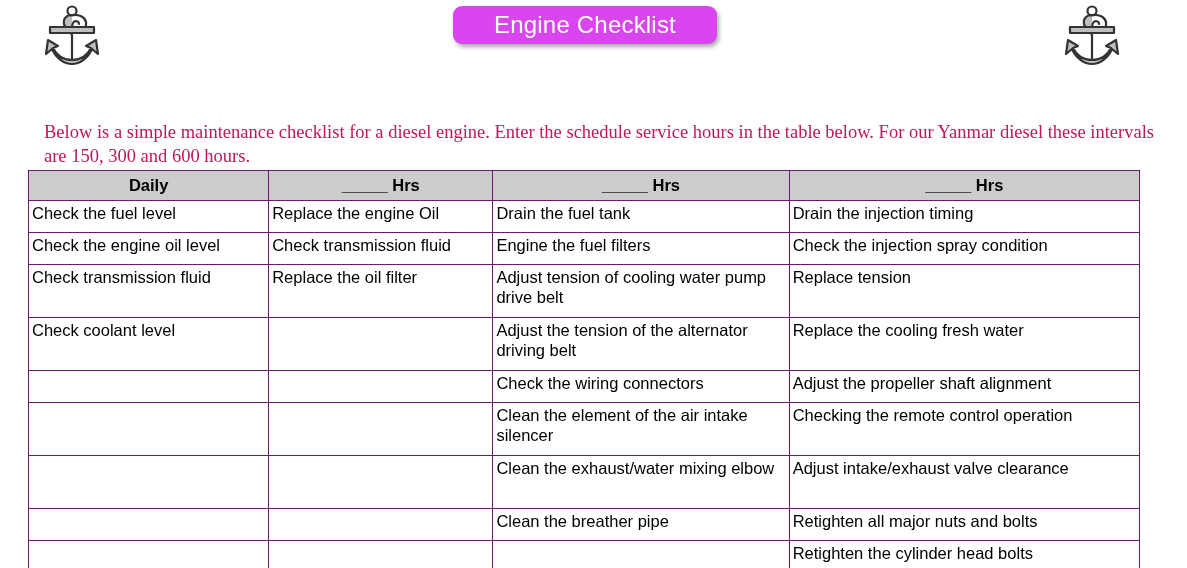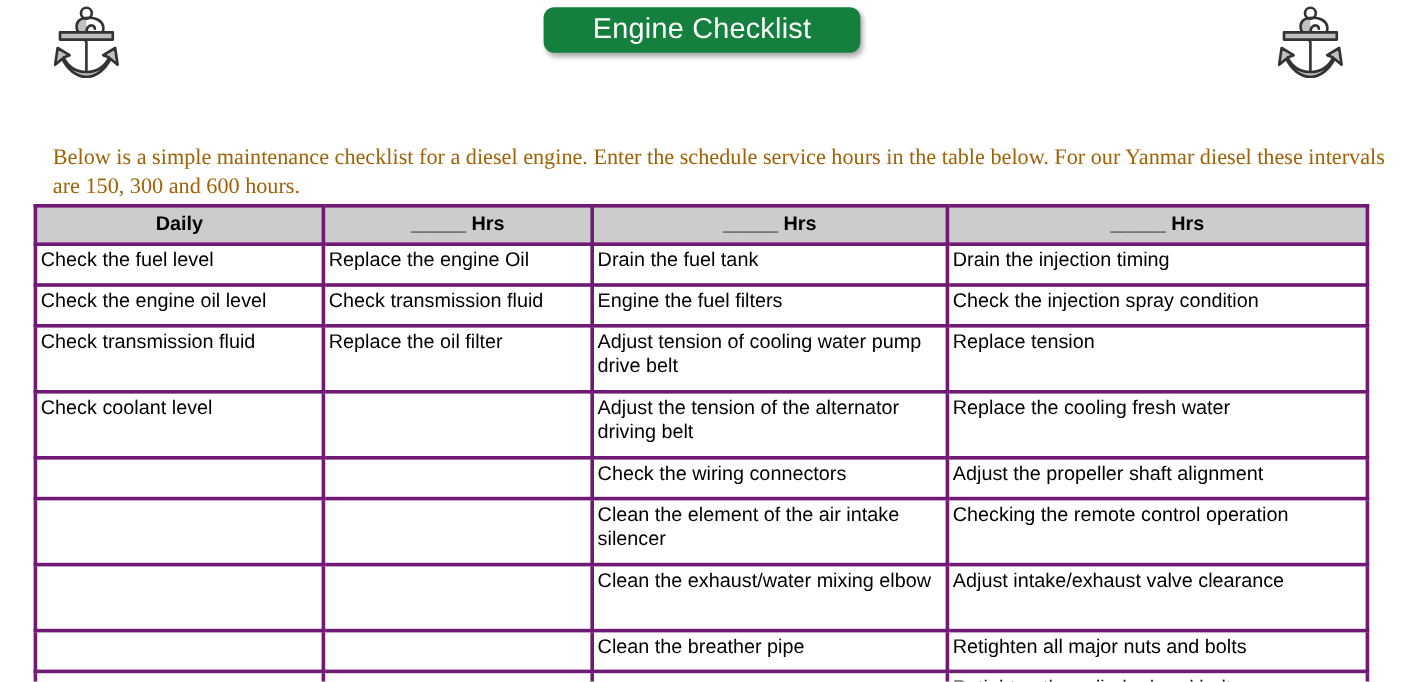--- a/index.html
+++ b/index.html
@@ -30,21 +30,21 @@
   .anchor.left  { left: 36px; }
   .anchor.right { left: 1056px; }
   .anchor svg { display: block; width: 100%; height: 100%; }
 
   .title-pill {
     position: absolute;
     left: 453px;
     top: 6px;
     width: 264px;
     height: 38px;
-    background: #15803d;
+    background: #d946ef;
     border-radius: 9px;
     box-shadow: 2px 3px 4px rgba(0,0,0,0.33);
     display: flex;
     align-items: center;
     justify-content: center;
   }
   .title-pill .title-text {
     color: #ffffff;
     font-size: 24px;
     line-height: 1;
@@ -54,38 +54,38 @@
 
   
   .intro {
     position: absolute;
     left: 44px;
     top: 101px;
     width: 1132px;
     font-family: "Liberation Serif", serif;
     font-size: 18.5px;
     line-height: 1.33;
-    color: #a16207;
+    color: #be185d;
   }
 
   
   .table-wrap {
     position: absolute;
     left: 28px;
     top: 170px;
     width: 1112px;
   }
   table.checklist {
     border-collapse: collapse;
     table-layout: fixed;
     width: 1112px;
   }
   table.checklist td,
   table.checklist th {
-    border: 3px solid #701a75;
+    border: 1px solid #701a75;
     vertical-align: top;
     padding: 3px 4px 4px 3px;
     font-size: 16.5px;
     line-height: 1.2;
     font-weight: normal;
     text-align: left;
   }
   table.checklist thead th {
     background: #cccccc;
     font-weight: bold;

